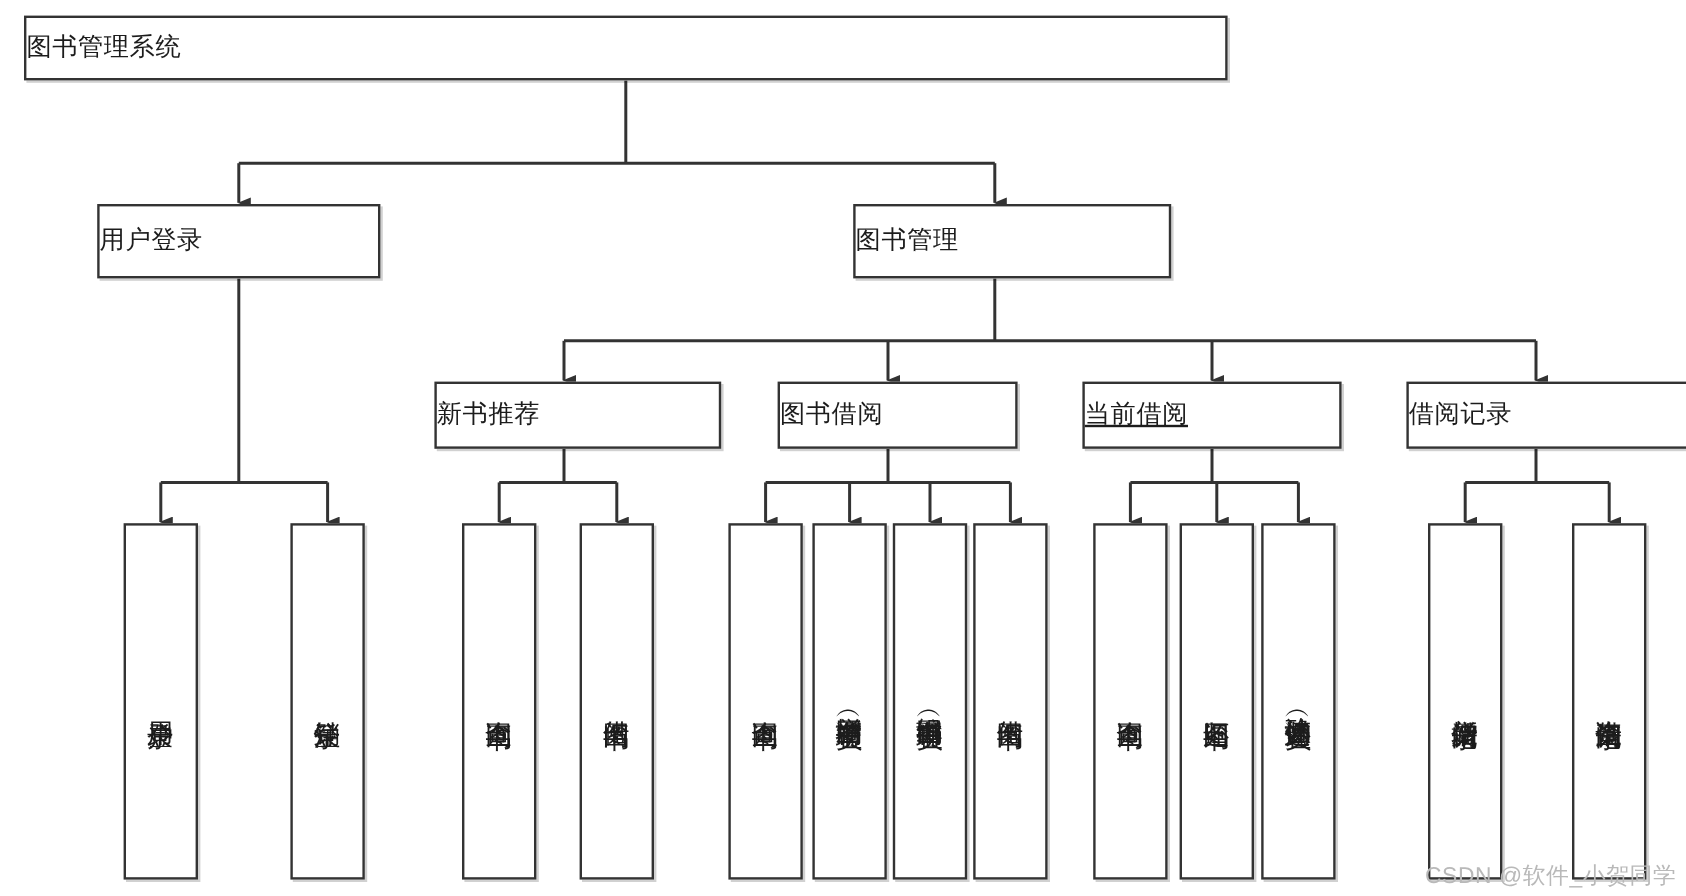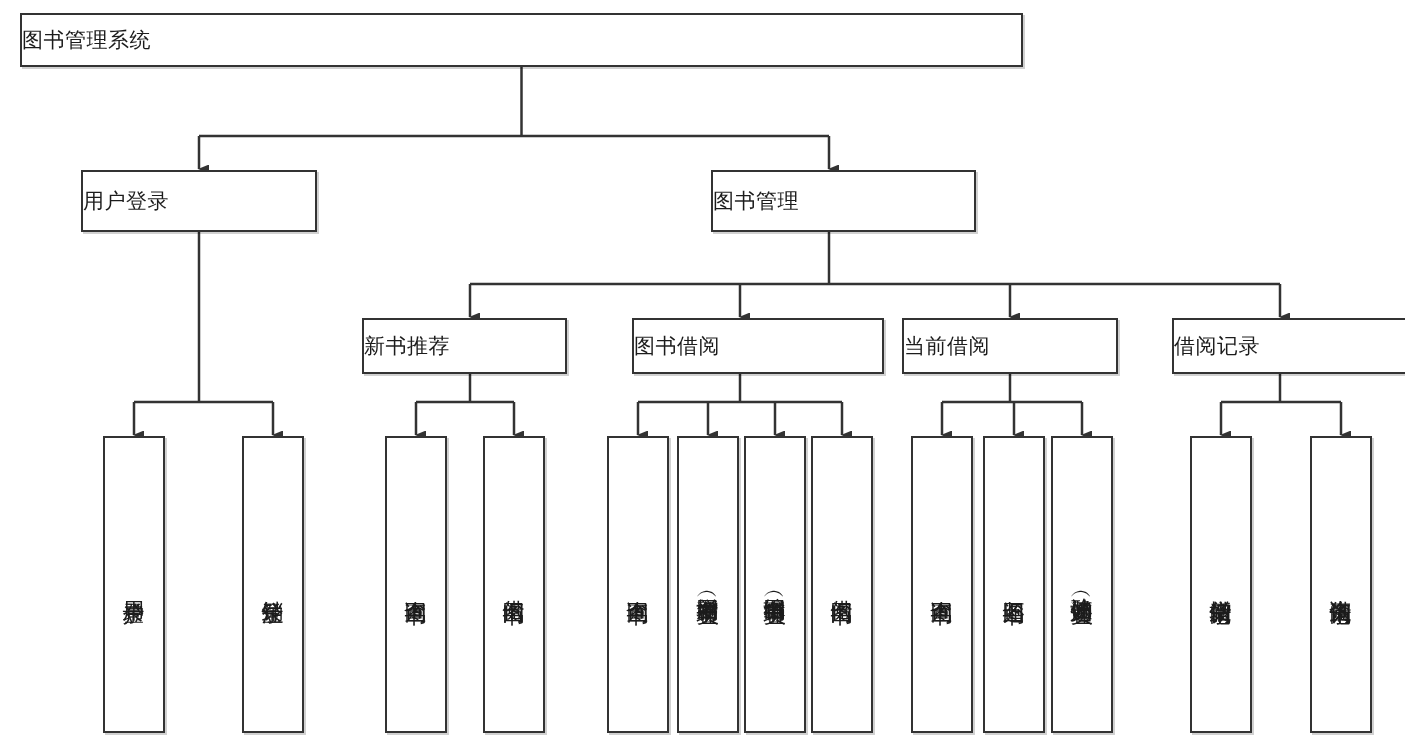--- a/index.html
+++ b/index.html
@@ -120,27 +120,27 @@
   <div id="node-layer">
       <div class="node horiz" style="left: 20px; top: 13px; width: 1003px; height: 54px;">
         <span class="node-label">图书管理系统</span>
       </div>
       <div class="node horiz" style="left: 81px; top: 170px; width: 236px; height: 62px;">
         <span class="node-label">用户登录</span>
       </div>
       <div class="node horiz" style="left: 711px; top: 170px; width: 265px; height: 62px;">
         <span class="node-label">图书管理</span>
       </div>
-      <div class="node horiz" style="left: 362px; top: 318px; width: 205px; height: 56px;">
+      <div class="node horiz" style="left: 362px; top: 318px; width: 239px; height: 56px;">
         <span class="node-label">新书推荐</span>
       </div>
-      <div class="node horiz" style="left: 632px; top: 318px; width: 252px; height: 56px;">
+      <div class="node horiz" style="left: 648px; top: 318px; width: 200px; height: 56px;">
         <span class="node-label">图书借阅</span>
       </div>
-      <div class="node horiz" style="left: 902px; top: 318px; width: 216px; height: 56px;">
+      <div class="node horiz" style="left: 902px; top: 318px; width: 216px; height: 56px; text-decoration: underline;">
         <span class="node-label">当前借阅</span>
       </div>
       <div class="node horiz" style="left: 1172px; top: 318px; width: 250px; height: 56px;">
         <span class="node-label">借阅记录</span>
       </div>
       <div class="node vert" style="left: 103px; top: 436px; width: 62px; height: 297px;">
         <span class="node-label">用户登录</span>
       </div>
       <div class="node vert" style="left: 242px; top: 436px; width: 62px; height: 297px;">
         <span class="node-label">注销登录</span>
@@ -172,13 +172,14 @@
       <div class="node vert" style="left: 1051px; top: 436px; width: 62px; height: 297px;">
         <span class="node-label">确认归还（管理员）</span>
       </div>
       <div class="node vert" style="left: 1190px; top: 436px; width: 62px; height: 297px;">
         <span class="node-label">新增借阅记录</span>
       </div>
       <div class="node vert" style="left: 1310px; top: 436px; width: 62px; height: 297px;">
         <span class="node-label">查询借阅记录</span>
       </div>
     </div>
+  <div class="watermark">CSDN @软件_小贺同学</div>
 </div>
 
 </body></html>

